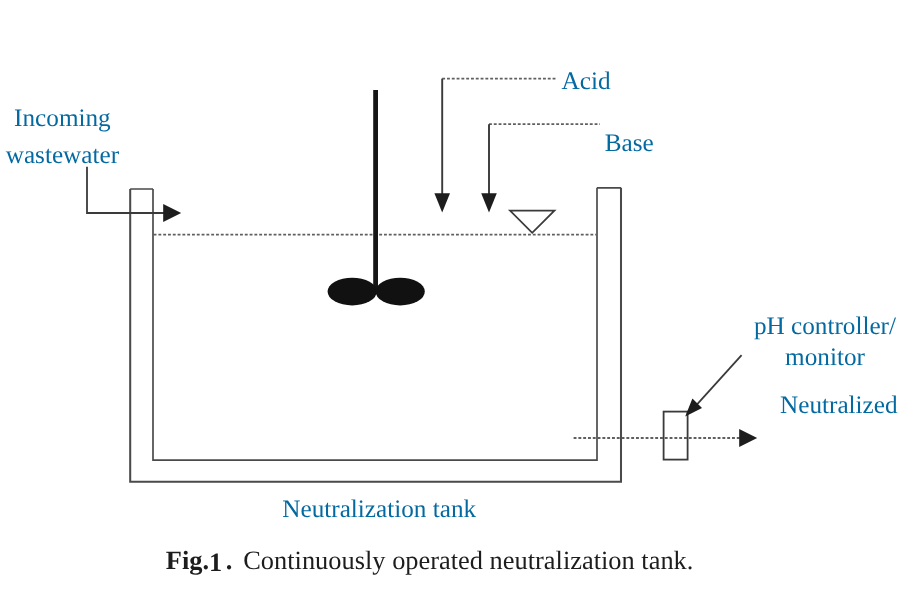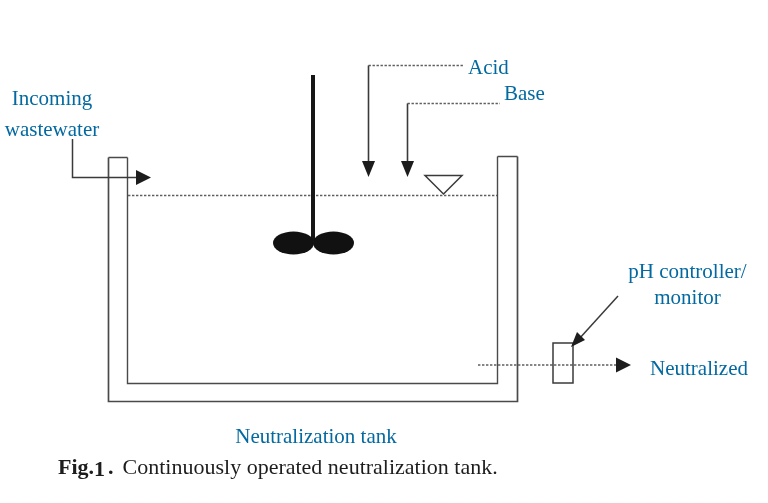--- a/index.html
+++ b/index.html
@@ -15,29 +15,29 @@
   .lbl{
     position:absolute;
     font-size:21px;
     line-height:30px;
     text-align:center;
     white-space:nowrap;
     color:#0369a1;
   }
   .lbl-incoming{left:-6px;top:83px;width:116px;line-height:31px;}
   .lbl-acid{left:468px;top:52px;text-align:left;}
-  .lbl-base{left:504px;top:78px;text-align:right;}
+  .lbl-base{left:504px;top:104px;text-align:right;}
   .lbl-ph{left:600px;top:258px;width:175px;line-height:26px;}
-  .lbl-neutralized{left:632px;top:354px;width:134px;line-height:28px;}
-  .lbl-tank{left:216px;top:409px;width:200px;margin-top:12px;}
+  .lbl-neutralized{left:632px;top:323px;width:134px;line-height:28px;}
+  .lbl-tank{left:216px;top:409px;width:200px;}
   .caption{
     position:absolute;
     left:58px;top:452px;width:600px;
     font-size:22px;line-height:30px;
-    white-space:nowrap;
+    text-align:center;white-space:nowrap;
   }
   .caption .fig-bold{font-weight:bold;}
   .caption .fig-num{font-weight:bold;position:relative;top:2px;}
   .caption .fig-dot{font-weight:bold;margin-left:3px;margin-right:9px;}
 </style>
 </head>
 <body>
 
 <div class="canvas">
 

